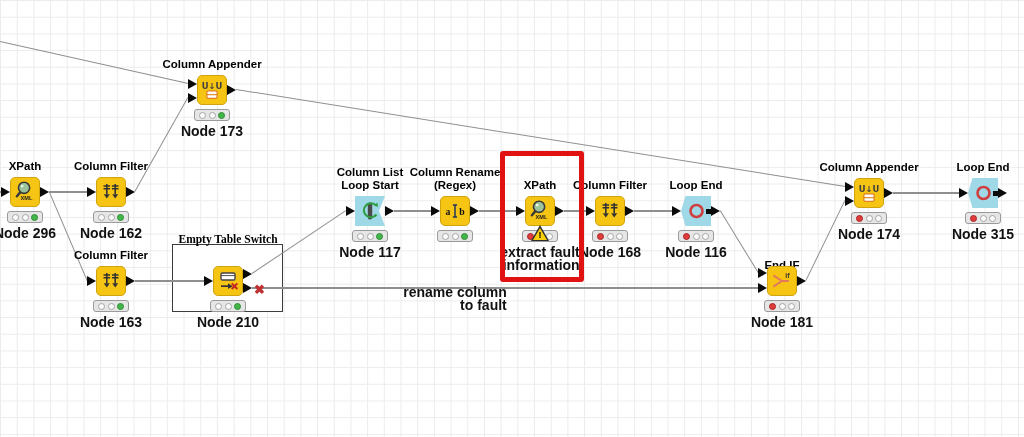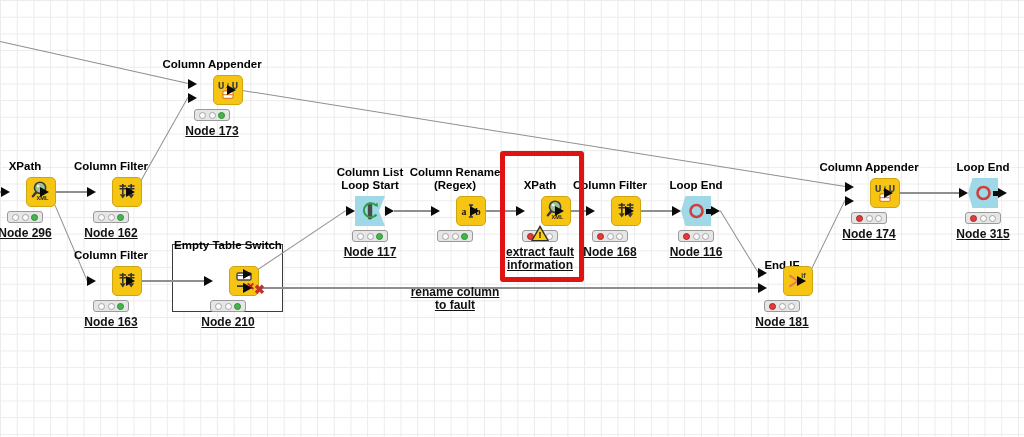--- a/index.html
+++ b/index.html
@@ -11,28 +11,28 @@
     background:
       linear-gradient(to right, var(--grid,#ececec) 1px, transparent 1px),
       linear-gradient(to bottom, var(--grid,#ececec) 1px, transparent 1px),
       #ffffff;
     background-size:16.7px 16.7px;
   }
   .switch-box{position:absolute;background:#ffffff;border:1.5px solid #3c3c3c;box-sizing:border-box;z-index:1;}
   .wire{position:absolute;height:1.4px;background:#8f8f8f;transform-origin:0 50%;z-index:2;}
   .node{position:absolute;left:0;top:0;z-index:3;}
   .icon{position:absolute;width:30px;height:30px;box-sizing:border-box;}
-  .icon.square{background:var(--yellow,#f6c513);border:1px solid #cfa40f;border-radius:5px;margin-left:16px;}
+  .icon.square{background:var(--yellow,#f6c513);border:1px solid #cfa40f;border-radius:5px;}
   .icon.loop-start{background:var(--cyan,#9fd8e6);clip-path:polygon(0 0,100% 0,80% 50%,100% 100%,0 100%);}
   .icon.loop-end{background:var(--cyan,#9fd8e6);clip-path:polygon(0 50%,15% 0,100% 0,100% 100%,15% 100%);}
   .icon svg{width:100%;height:100%;display:block;}
   .port{position:absolute;width:0;height:0;border-top:5px solid transparent;border-bottom:5px solid transparent;border-left:9px solid #0a0a0a;}
   .loopdot{position:absolute;width:5px;height:5px;background:#0a0a0a;}
   .label{position:absolute;transform:translateX(-50%);text-align:center;font-size:11.5px;font-weight:bold;line-height:13px;color:#000;white-space:nowrap;}
-  .ann{position:absolute;transform:translateX(-50%);text-align:center;font-size:12px;font-weight:bold;line-height:13px;color:#111;white-space:nowrap;text-decoration:underline;}
+  .ann{position:absolute;transform:translateX(-50%);text-align:right;font-size:14px;font-weight:bold;line-height:13px;color:#111;white-space:nowrap;}
   .lights{position:absolute;transform:translateX(-50%);width:36px;height:12px;background:#e6e6e6;border:1px solid #9a9a9a;border-radius:3px;box-sizing:border-box;display:flex;align-items:center;justify-content:center;gap:2.5px;}
   .dot{width:7px;height:7px;border-radius:50%;background:#fbfbfb;border:1px solid #a5a5a5;box-sizing:border-box;}
   .dot.green{background:#43b649;border-color:#2f8c35;}
   .dot.red{background:#e03c3c;border-color:#a82525;}
   .warn{position:absolute;left:50%;top:-6px;transform:translateX(-50%);width:18px;height:16px;z-index:2;}
   .warn .t-outer{position:absolute;left:0;top:0;width:0;height:0;border-left:9px solid transparent;border-right:9px solid transparent;border-bottom:16px solid #2d2d2d;}
   .warn .t-inner{position:absolute;left:2px;top:3px;width:0;height:0;border-left:7px solid transparent;border-right:7px solid transparent;border-bottom:12.5px solid #f9cf0d;}
   .warn .bang{position:absolute;left:0;right:0;top:5px;text-align:center;font-size:9px;font-weight:bold;color:#000;line-height:10px;}
   .inactive-x{position:absolute;color:#c03030;font-size:13px;font-weight:bold;line-height:13px;transform:translateY(-50%);}
   .hl{position:absolute;border:5px solid var(--hl,#e01212);border-radius:3px;box-sizing:border-box;z-index:10;}
@@ -132,21 +132,21 @@
       <div class="port" style="left: 87px; top: 276px;"></div>
       <div class="port" style="left: 126px; top: 276px;"></div>
       <div class="lights" style="left: 111px; top: 300px;">
         <div class="dot"></div>
         <div class="dot"></div>
         <div class="dot green"></div>
       </div>
       <div class="ann" style="left: 111px; top: 316px;">Node 163</div>
     </div>
     <div class="node">
-      <div class="label" style="left: 228px; top: 239px;">Empty Table Switch</div>
+      <div class="label" style="left: 228px; top: 233px; font-family: Liberation Serif, serif;">Empty Table Switch</div>
       <div class="icon square" style="left: 213px; top: 266px;">
         <svg viewBox="0 0 30 30">
           <rect x="7.5" y="6.5" width="15" height="7.5" rx="1.5" fill="#fff" stroke="#444" stroke-width="1.5"></rect>
           <line x1="7.5" y1="9.2" x2="22.5" y2="9.2" stroke="#444" stroke-width="1"></line>
           <path d="M7.5 20.5h7.5" stroke="#333" stroke-width="1.8"></path>
           <path d="M15 17.3l5 3.2-5 3.2z" fill="#333"></path>
           <path d="M19 17.5l6 6M25 17.5l-6 6" stroke="#c42424" stroke-width="2.1"></path>
         </svg>
       </div>
       <div class="port" style="left: 204px; top: 276px;"></div>

